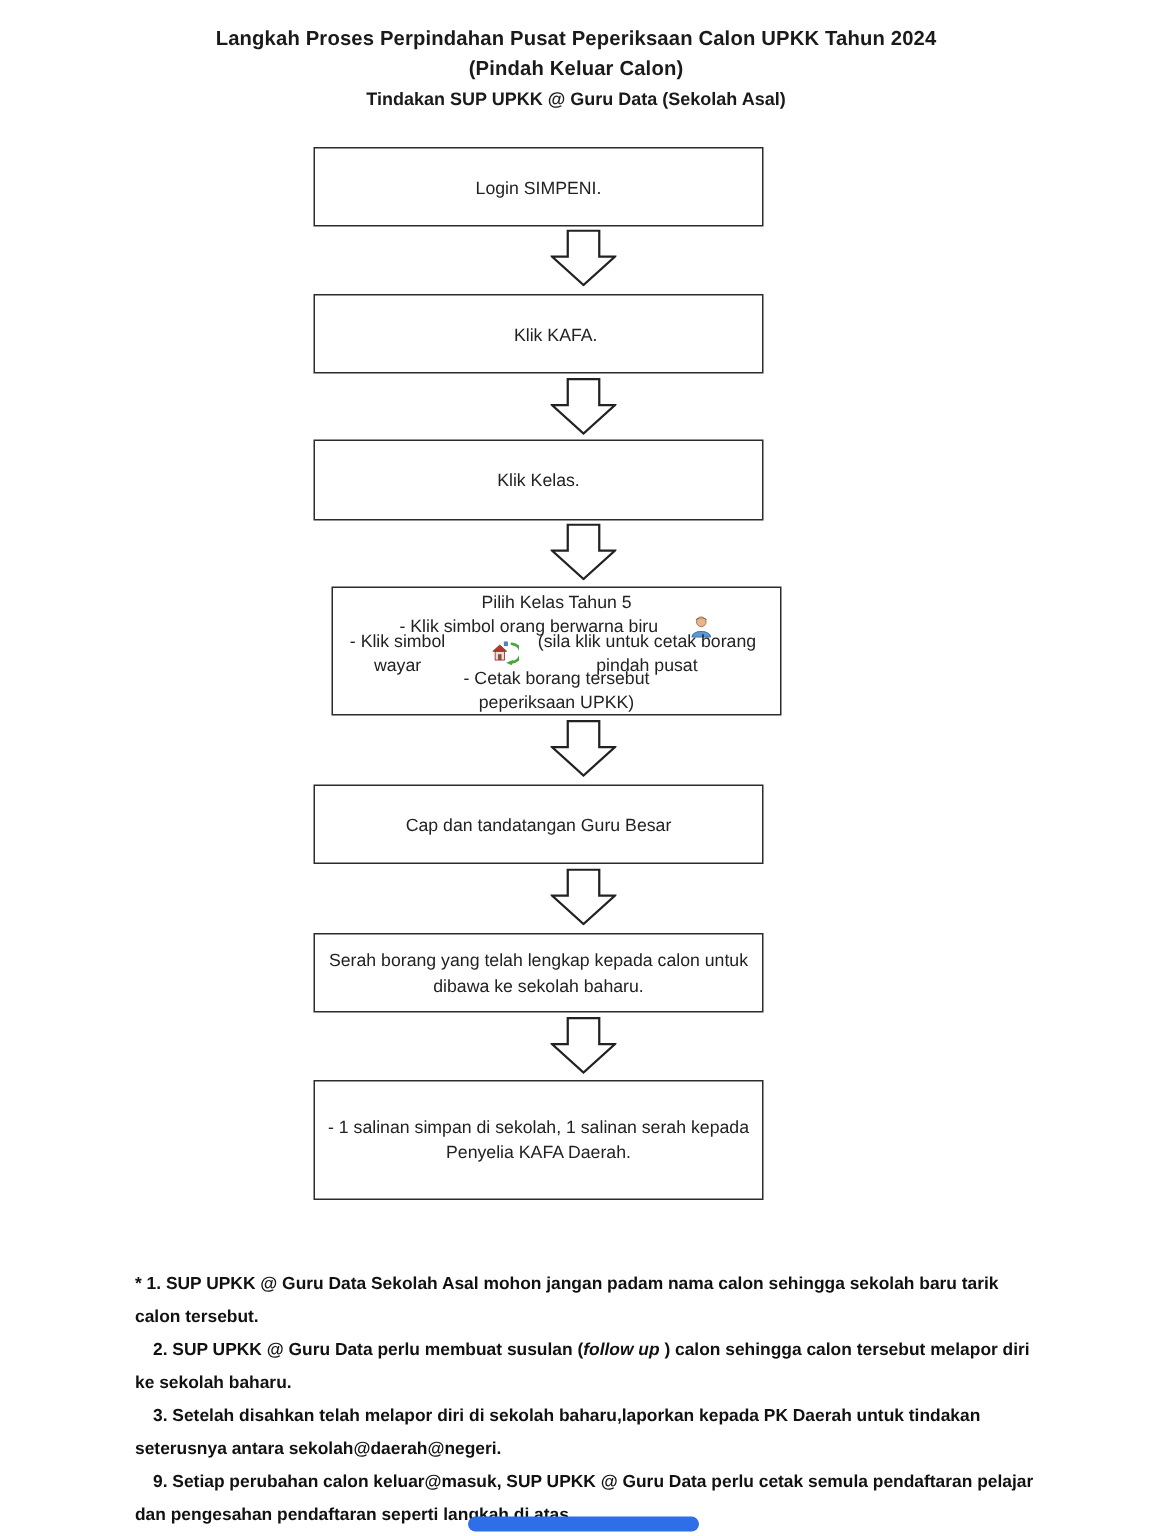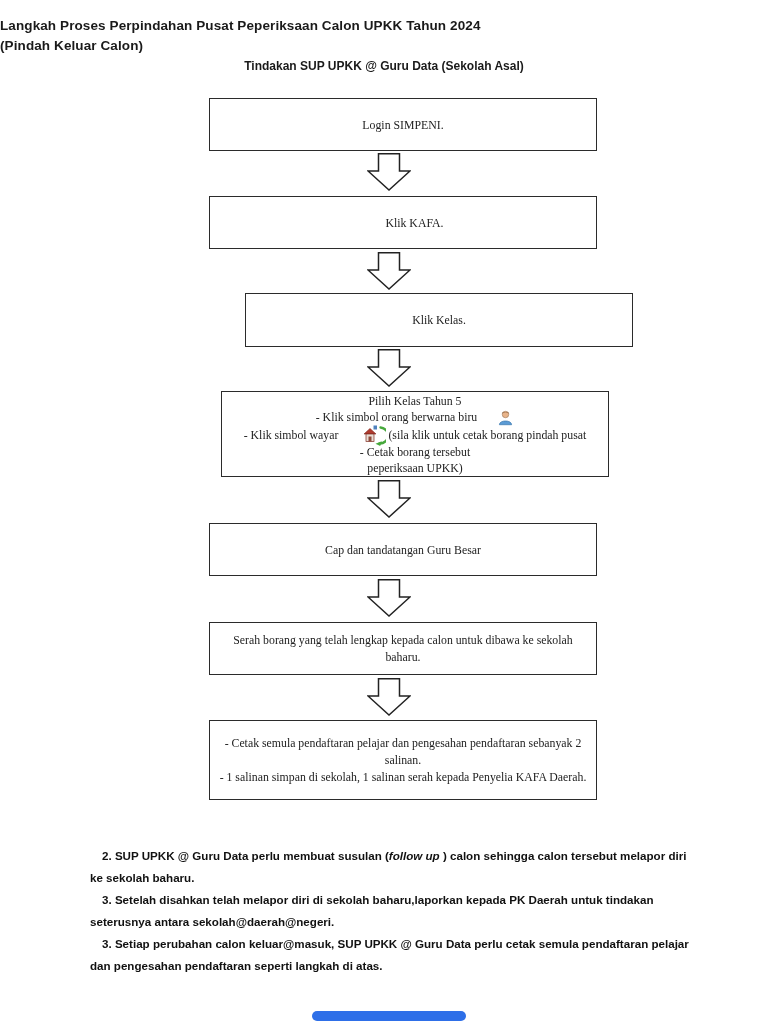--- a/index.html
+++ b/index.html
@@ -1,36 +1,35 @@
 <!DOCTYPE html>
 <html><head>
 <meta charset="utf-8">
 <style>
   html,body{margin:0;padding:0;background:#ffffff;}
   .page{
     position:relative;width:768px;height:1024px;background:#ffffff;
     font-family:"Liberation Sans","DejaVu Sans",sans-serif;color:#1a1a1a;overflow:hidden;
   }
   .title1,.title2{
-    position:absolute;left:0;width:768px;
+    position:absolute;left:0;width:768px;text-align:center;
     font-weight:bold;font-size:13.5px;letter-spacing:.1px;
   }
   .title1{top:18px;}
   .title2{top:38px;}
   .subtitle{
     position:absolute;left:0;top:59px;width:768px;text-align:center;
     font-weight:bold;font-size:12px;
   }
   .fbox{
-    position:absolute;left:209px;width:388px;box-sizing:border-box;
+    position:absolute;left:209px;width:300px;box-sizing:border-box;
     border:1.6px solid #2b2b2b;background:#fff;
     display:flex;flex-direction:column;align-items:center;justify-content:center;
     font-size:11.8px;line-height:16px;text-align:center;color:#222;
     padding:2px 5px;
-    font-family:Liberation Serif, serif;
   }
   .fbox .ln{width:100%;}
   .iconline{display:flex;align-items:center;justify-content:center;width:100%;height:18px;}
   .arrow{position:absolute;left:367px;width:44px;height:38px;}
   .notes{
     position:absolute;left:90px;top:845px;width:608px;
     font-weight:bold;font-size:11.6px;line-height:22px;color:#111;
   }
   .notes p{margin:0;}
   .notes p.indent{text-indent:12px;}
@@ -58,21 +57,21 @@
   </svg>
 
   <div class="fbox" style="top:196px;height:53px;padding-left:28px;">
     <div class="ln">Klik KAFA.</div>
   </div>
 
   <svg class="arrow" style="top:252px;" viewBox="0 0 44 38">
     <polygon points="11.5,0.8 32.5,0.8 32.5,18 43,18 22,37 1,18 11.5,18" fill="#ffffff" stroke="#222" stroke-width="1.5"></polygon>
   </svg>
 
-  <div class="fbox" style="top:293px;height:54px;margin-left:36px;">
+  <div class="fbox" style="top:293px;height:54px;">
     <div class="ln">Klik Kelas.</div>
   </div>
 
   <svg class="arrow" style="top:349px;" viewBox="0 0 44 38">
     <polygon points="11.5,0.8 32.5,0.8 32.5,18 43,18 22,37 1,18 11.5,18" fill="#ffffff" stroke="#222" stroke-width="1.5"></polygon>
   </svg>
 
   <div class="fbox" style="top:391px;height:86px;margin-left:12px;">
     <div class="ln">Pilih Kelas Tahun 5</div>
     <div class="iconline">
@@ -113,25 +112,25 @@
 
   <div class="fbox" style="top:622px;height:53px;line-height:17px;">
     <div class="ln">Serah borang yang telah lengkap kepada calon untuk dibawa ke sekolah baharu.</div>
   </div>
 
   <svg class="arrow" style="top:678px;" viewBox="0 0 44 38">
     <polygon points="11.5,0.8 32.5,0.8 32.5,18 43,18 22,37 1,18 11.5,18" fill="#ffffff" stroke="#222" stroke-width="1.5"></polygon>
   </svg>
 
   <div class="fbox" style="top:720px;height:80px;line-height:17px;">
-    <div class="ln">- Cetak semula pendaftaran pelajar dan pengesahan pendaftaran sebanyak 2 salinan.</div>
     <div class="ln">- 1 salinan simpan di sekolah, 1 salinan serah kepada Penyelia KAFA Daerah.</div>
   </div>
 
   <div class="notes">
+    <p>* 1. SUP UPKK @ Guru Data Sekolah Asal mohon jangan padam nama calon sehingga sekolah baru tarik calon tersebut.</p>
     <p class="indent"><span>2. SUP UPKK @ Guru Data perlu membuat susulan (</span><i>follow up</i><span> ) calon sehingga calon tersebut melapor diri ke sekolah baharu.</span></p>
     <p class="indent">3. Setelah disahkan telah melapor diri di sekolah baharu,laporkan kepada PK Daerah untuk tindakan seterusnya antara sekolah@daerah@negeri.</p>
-    <p class="indent">3. Setiap perubahan calon keluar@masuk, SUP UPKK @ Guru Data perlu cetak semula pendaftaran pelajar dan pengesahan pendaftaran seperti langkah di atas.</p>
+    <p class="indent">9. Setiap perubahan calon keluar@masuk, SUP UPKK @ Guru Data perlu cetak semula pendaftaran pelajar dan pengesahan pendaftaran seperti langkah di atas.</p>
   </div>
 
   <div class="bottom-pill" style="background: rgb(46, 111, 232);"></div>
 
 </div>
 
 </body></html>

